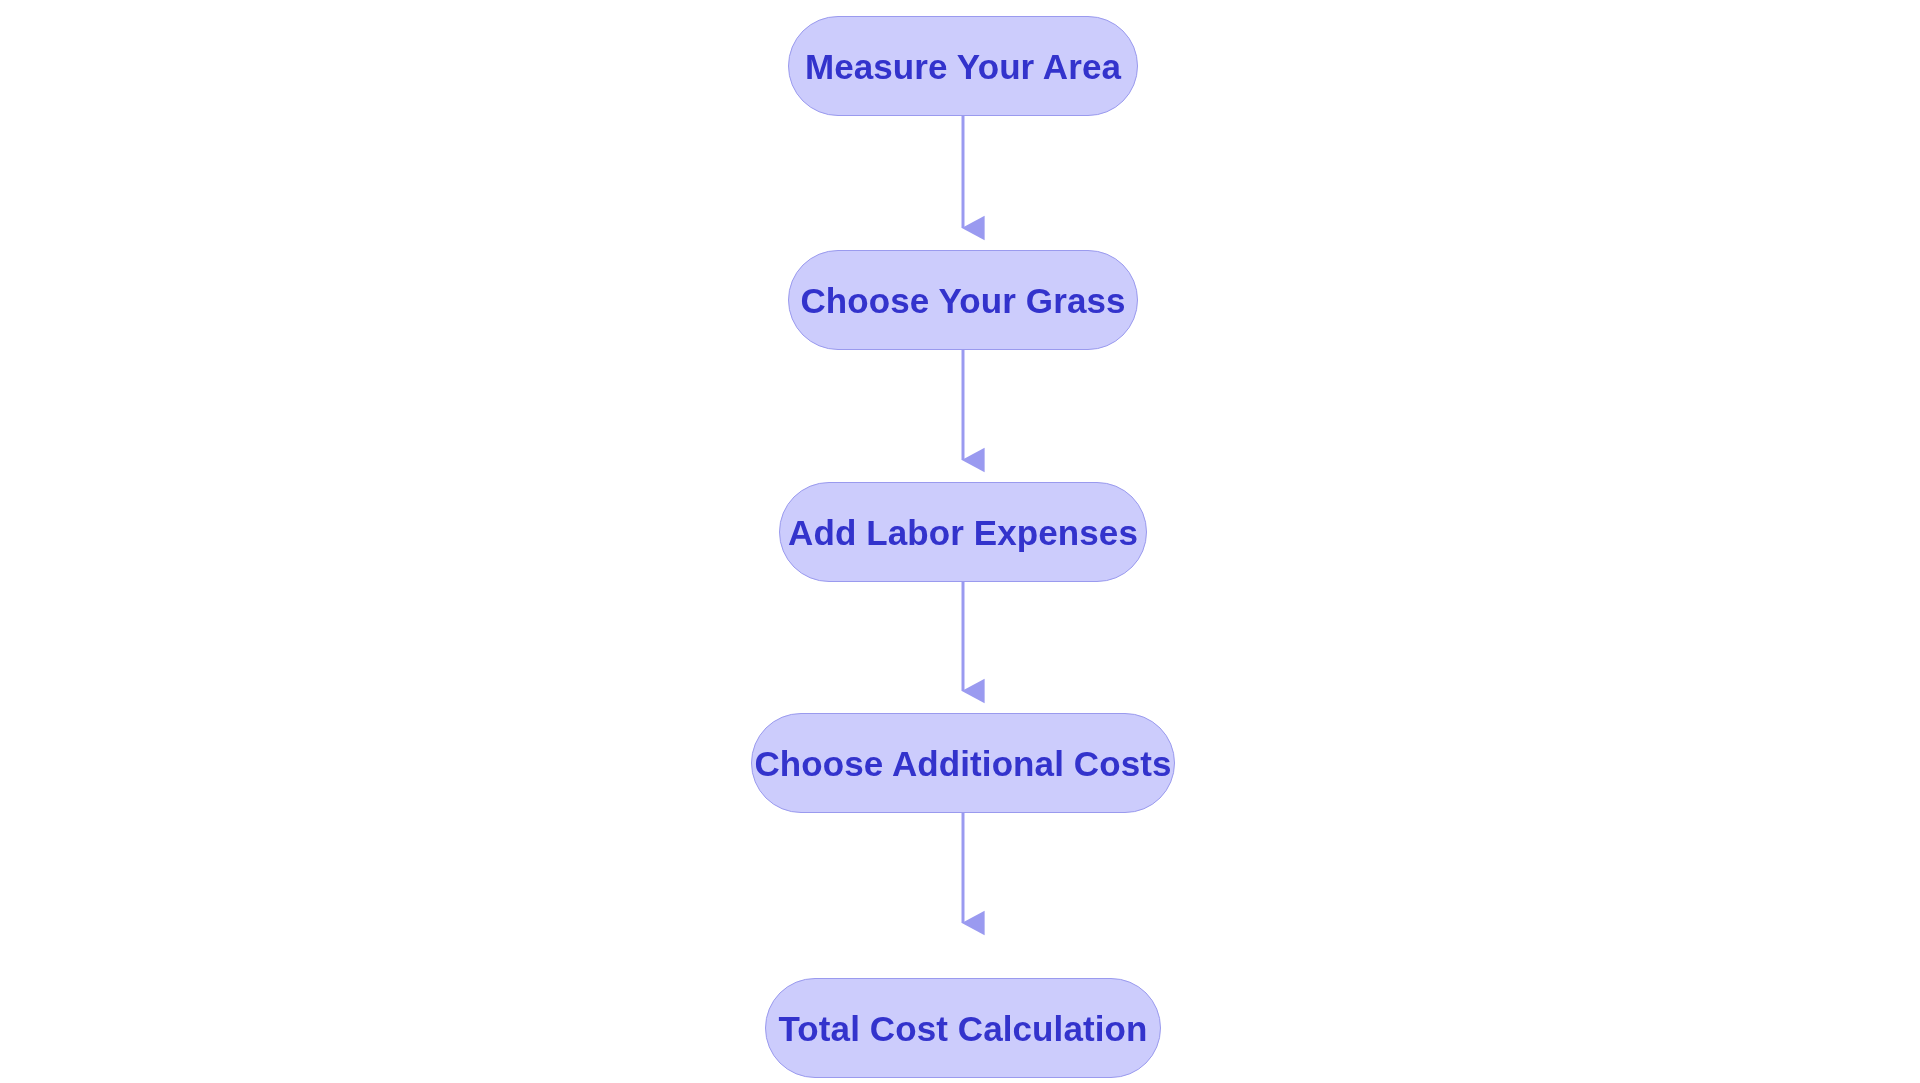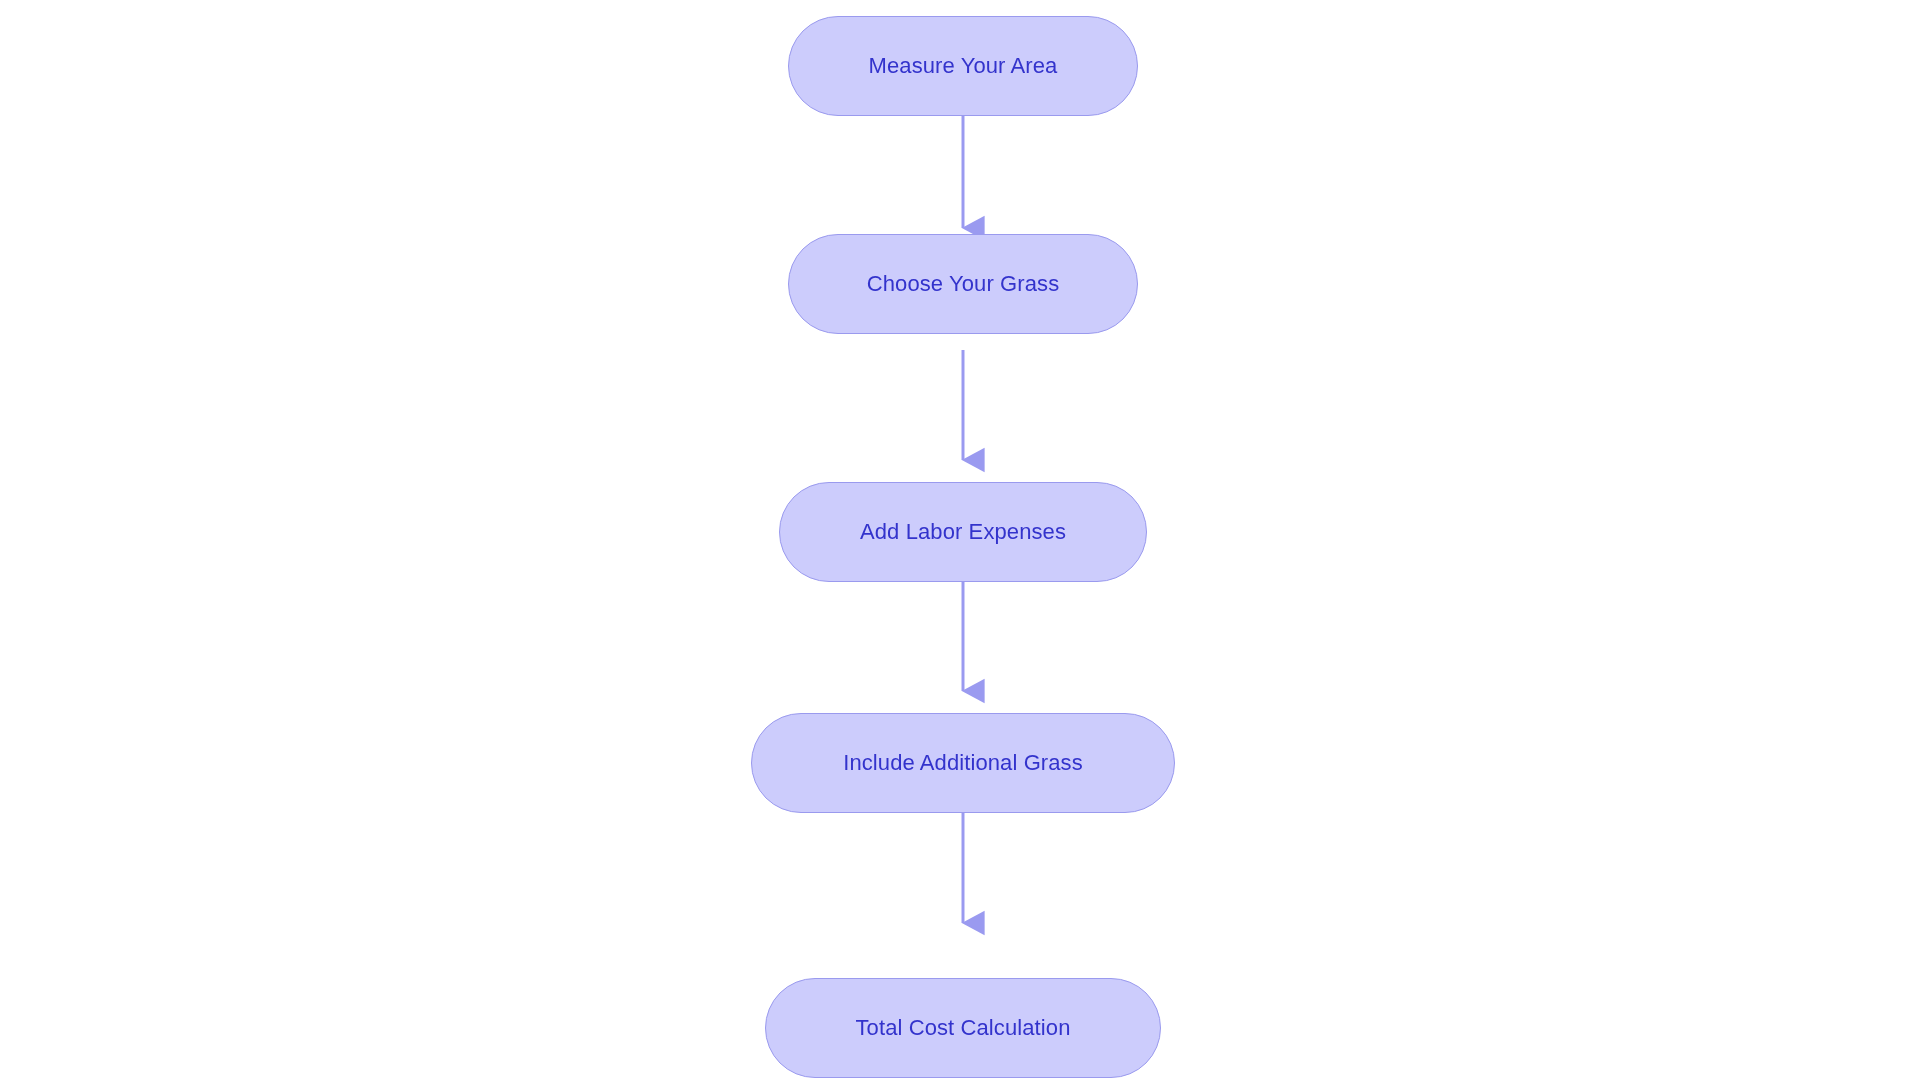--- a/index.html
+++ b/index.html
@@ -50,31 +50,31 @@
     border: 1.6px solid #9a9aee;
     border-radius: 9999px;
     height: 100px;
     transform: translateX(-50%);
     left: 963px;
   }
 
   .flow-node-label {
     color: #3333cc;
     font-family: "Liberation Sans", sans-serif;
-    font-size: 22px;
-    font-weight: 400;
+    font-size: 35px;
+    font-weight: 700;
     line-height: 1;
     letter-spacing: 0.1px;
     white-space: nowrap;
     user-select: none;
   }
 
   
   #node-0 { top: 16px;  width: 350px; }
-  #node-1 { top: 234px; width: 350px; }
+  #node-1 { top: 250px; width: 350px; }
   #node-2 { top: 482px; width: 368px; }
   #node-3 { top: 713px; width: 424px; }
   #node-4 { top: 978px; width: 396px; }
 </style>
 </head>
 <body>
 
 <div id="flow-root">
 
   <svg id="connector-layer" width="1920" height="1083" viewBox="0 0 1920 1083">
@@ -100,21 +100,21 @@
 
     <div class="flow-node" id="node-1">
       <span class="flow-node-label">Choose Your Grass</span>
     </div>
 
     <div class="flow-node" id="node-2">
       <span class="flow-node-label">Add Labor Expenses</span>
     </div>
 
     <div class="flow-node" id="node-3">
-      <span class="flow-node-label">Include Additional Grass</span>
+      <span class="flow-node-label">Choose Additional Costs</span>
     </div>
 
     <div class="flow-node" id="node-4">
       <span class="flow-node-label">Total Cost Calculation</span>
     </div>
 
   </div>
 </div>
 
 </body></html>

